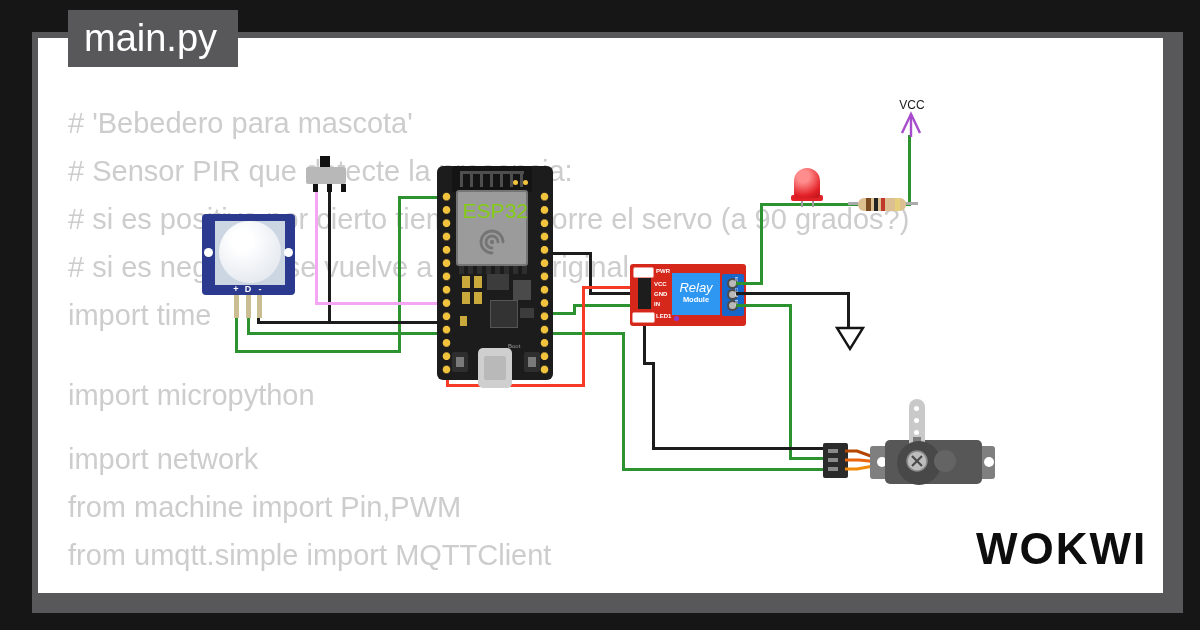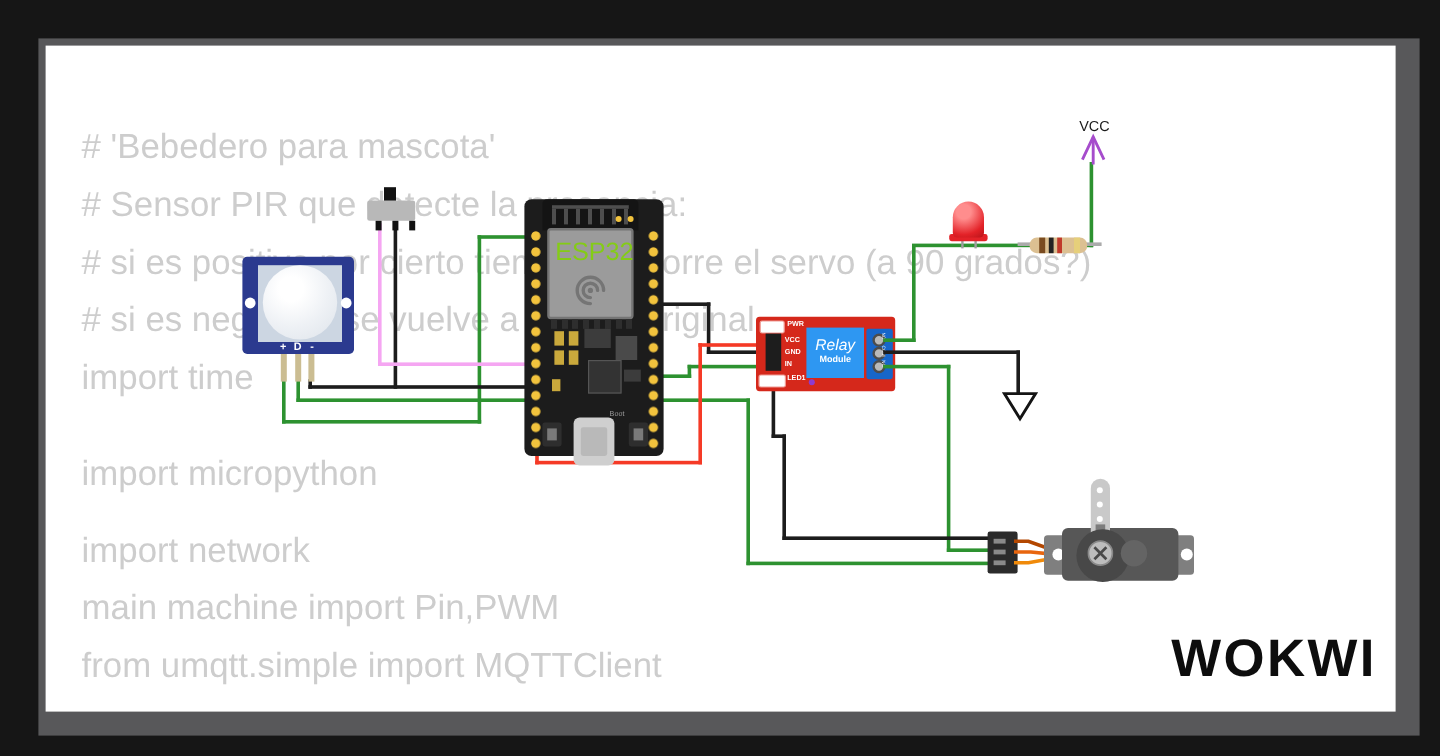--- a/index.html
+++ b/index.html
@@ -86,30 +86,31 @@
   .horn-base{position:absolute;left:913px;top:437px;width:8px;height:6px;background:#7d7d7d;}
   
   .logo{position:absolute;left:976px;top:524px;font-size:44px;font-weight:bold;letter-spacing:2px;color:var(--logo_color,#0d0d0d);z-index:3;}
 </style>
 </head>
 <body>
 
 <div class="canvas">
   <div class="frame-shadow"></div>
   <div class="card"></div>
+  <div class="tab"><span>main.py</span></div>
 
   <div class="code-layer">
     <div class="code-line" style="top:107px"># 'Bebedero para mascota'</div>
     <div class="code-line" style="top:155px"># Sensor PIR que detecte la presencia:</div>
     <div class="code-line" style="top:203px"># si es positivo por cierto tiempo, se corre el servo (a 90 grados?)</div>
     <div class="code-line" style="top:251px"># si es negativo, se vuelve a estado original</div>
     <div class="code-line" style="top:299px">import time</div>
     <div class="code-line" style="top:379px">import micropython</div>
     <div class="code-line" style="top:443px">import network</div>
-    <div class="code-line" style="top:491px">main machine import Pin,PWM</div>
+    <div class="code-line" style="top:491px">from machine import Pin,PWM</div>
     <div class="code-line" style="top:539px">from umqtt.simple import MQTTClient</div>
   </div>
 
   <div class="circuit">
 
     <div class="w g" style="left:235px;top:316px;width:3px;height:37px"></div>
     <div class="w g" style="left:235px;top:350px;width:166px;height:3px"></div>
     <div class="w g" style="left:398px;top:196px;width:3px;height:157px"></div>
     <div class="w g" style="left:398px;top:196px;width:49px;height:3px"></div>
     <div class="w g" style="left:247px;top:316px;width:3px;height:19px"></div>

